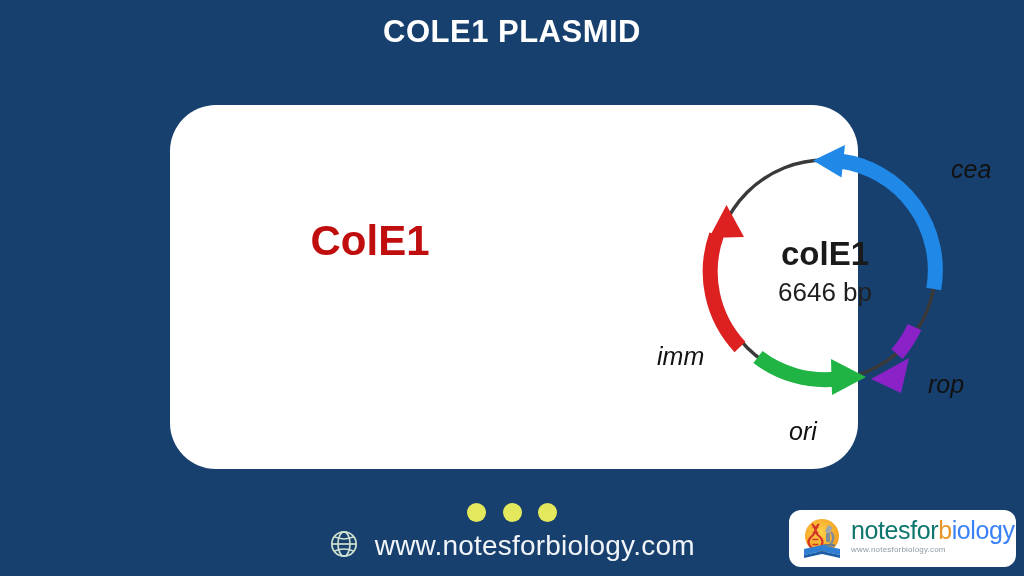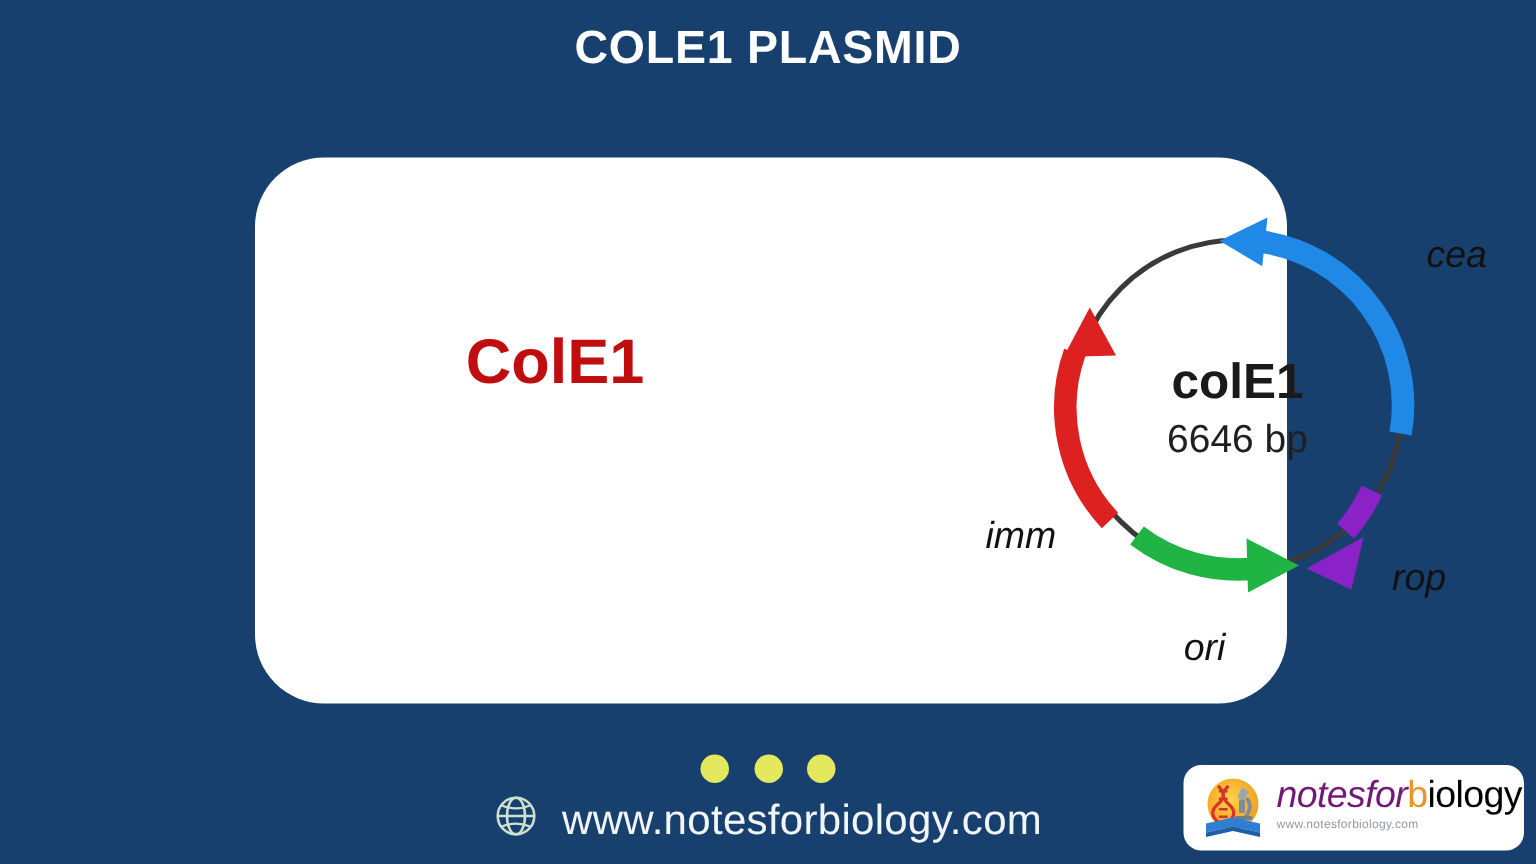--- a/index.html
+++ b/index.html
@@ -159,23 +159,23 @@
     top: 7px;
     width: 160px;
   }
   .brand-word {
     font-family: "Liberation Sans", sans-serif;
     font-size: 25px;
     line-height: 27px;
     letter-spacing: -0.4px;
     white-space: nowrap;
   }
-  .bw-notesfor { color: #701a75; font-style: italic; }
+  .bw-notesfor { color: #0f766e; }
   .bw-b        { color: #e8962a; }
-  .bw-iology   { color: #000000; }
+  .bw-iology   { color: #3b82f6; }
   .brand-sub {
     font-family: "Liberation Sans", sans-serif;
     font-size: 8px;
     color: #8f9aa3;
     letter-spacing: 0.2px;
     margin-top: 1px;
     white-space: nowrap;
   }
 </style>
 </head>

